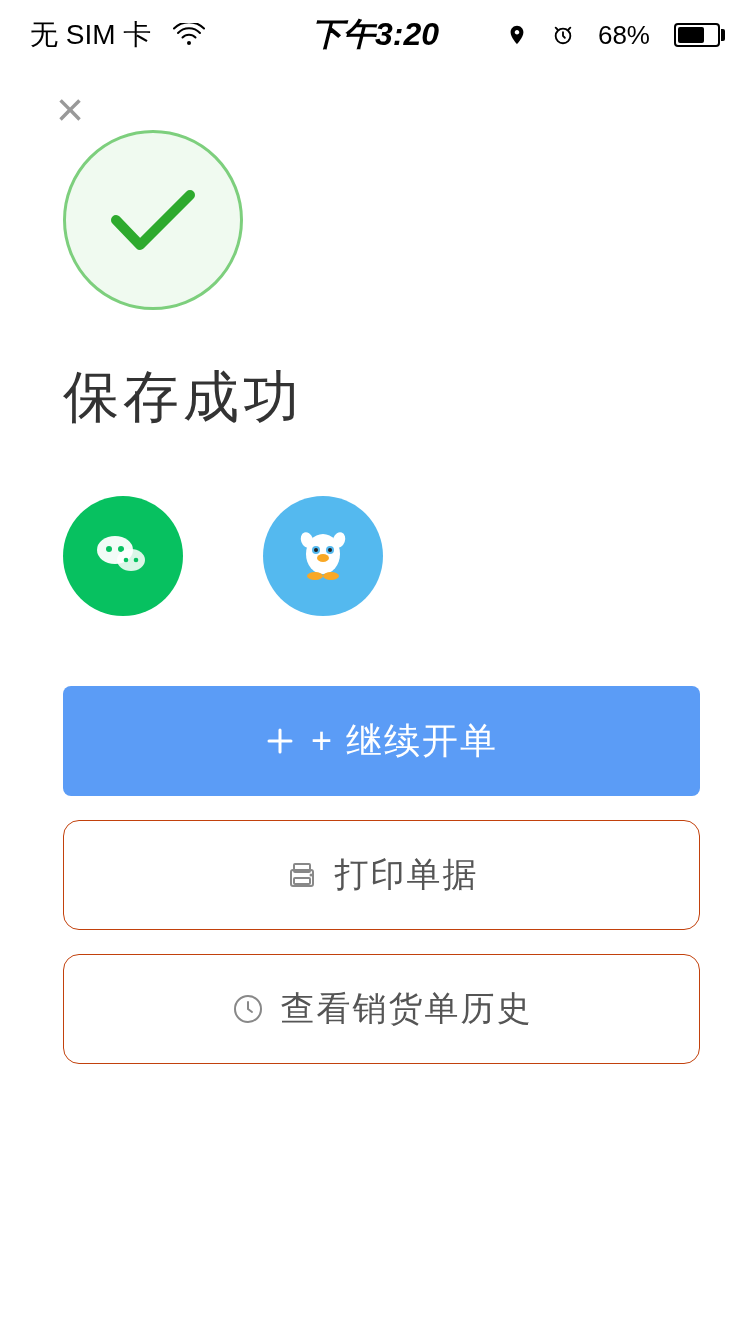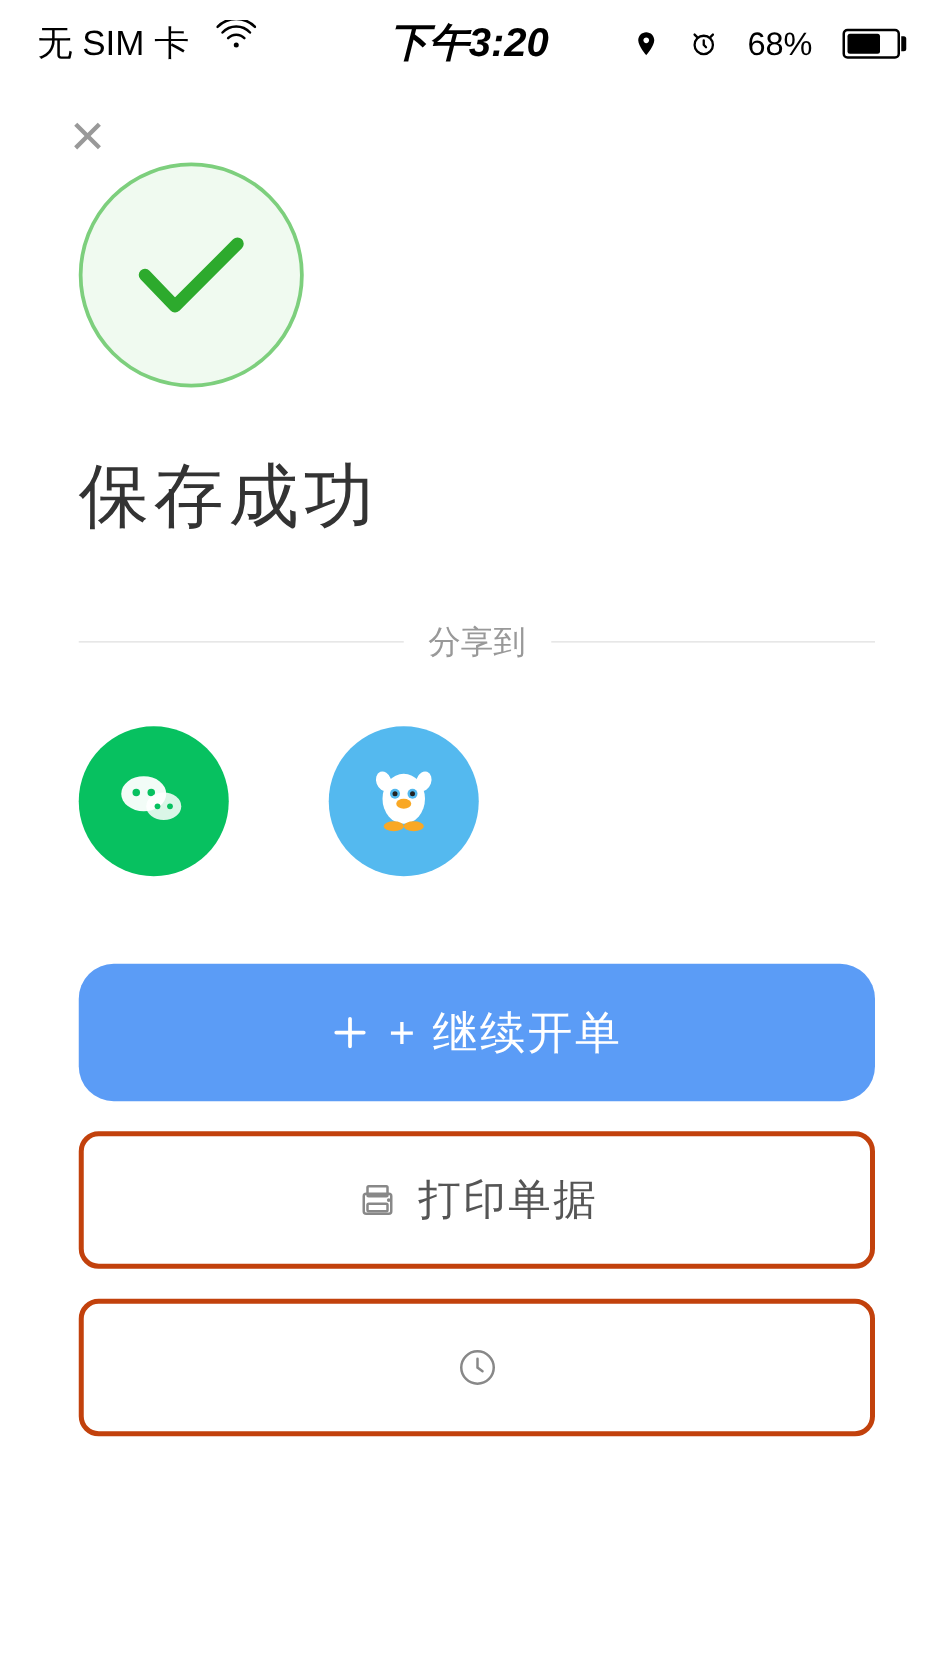--- a/index.html
+++ b/index.html
@@ -22,20 +22,21 @@
       align-items: center;
       justify-content: space-between;
       padding: 0 30px;
       font-size: 28px;
       font-weight: 500;
       color: #000;
     }
 
     .status-left {
       display: flex;
+      align-items: center;
       gap: 22px;
     }
 
     .status-center {
       font-size: 32px;
       font-weight: 600;
       position: absolute;
       left: 50%;
       transform: translateX(-50%);
       font-style: italic;
@@ -183,36 +184,36 @@
       display: flex;
       flex-direction: column;
       gap: 24px;
     }
 
     .btn-primary {
       width: 100%;
       height: 110px;
       background: #5b9cf6;
       border: none;
-      border-radius: 28px;
+      border-radius: 8px;
       font-size: 36px;
       color: #fff;
       display: flex;
       align-items: center;
       justify-content: center;
       gap: 16px;
       cursor: pointer;
       letter-spacing: 2px;
     }
 
     .btn-secondary {
       width: 100%;
       height: 110px;
       background: #fff;
-      border: 4px solid #c2410c;
+      border: 1px solid #c2410c;
       border-radius: 16px;
       font-size: 34px;
       color: #555;
       display: flex;
       align-items: center;
       justify-content: center;
       gap: 16px;
       cursor: pointer;
       letter-spacing: 2px;
     }
@@ -263,25 +264,20 @@
 <div class="main-content">
 
   <div class="success-circle">
     <svg class="checkmark" viewBox="0 0 90 70" fill="none" xmlns="http://www.w3.org/2000/svg">
       <path d="M8 35L32 60L82 10" stroke="#2daa2d" stroke-width="10" stroke-linecap="round" stroke-linejoin="round"></path>
     </svg>
   </div>
 
   <div class="success-title">保存成功</div>
 
-  <div class="share-divider">
-    <div class="divider-line"></div>
-    <span class="share-label">分享到</span>
-    <div class="divider-line"></div>
-  </div>
 
   <div class="share-icons">
 
     <div class="share-icon-btn wechat-icon">
       <svg width="72" height="72" viewBox="0 0 72 72" fill="none">
 
         <ellipse cx="28" cy="30" rx="18" ry="14" fill="white" opacity="0.95"></ellipse>
         <circle cx="22" cy="29" r="3" fill="#07c160"></circle>
         <circle cx="34" cy="29" r="3" fill="#07c160"></circle>
         <ellipse cx="44" cy="40" rx="14" ry="11" fill="white" opacity="0.85"></ellipse>
@@ -326,16 +322,17 @@
         <circle cx="26" cy="17" r="1.5" fill="#888"></circle>
       </svg>
       <span>打印单据</span>
     </button>
 
     <button class="btn-secondary">
       <svg width="34" height="34" viewBox="0 0 34 34" fill="none">
         <circle cx="17" cy="17" r="13" stroke="#888" stroke-width="2"></circle>
         <path d="M17 10v7l4 3" stroke="#888" stroke-width="2" stroke-linecap="round"></path>
       </svg>
+      <span>查看销货单历史</span>
     </button>
 
   </div>
 </div>
 
 </body></html>

